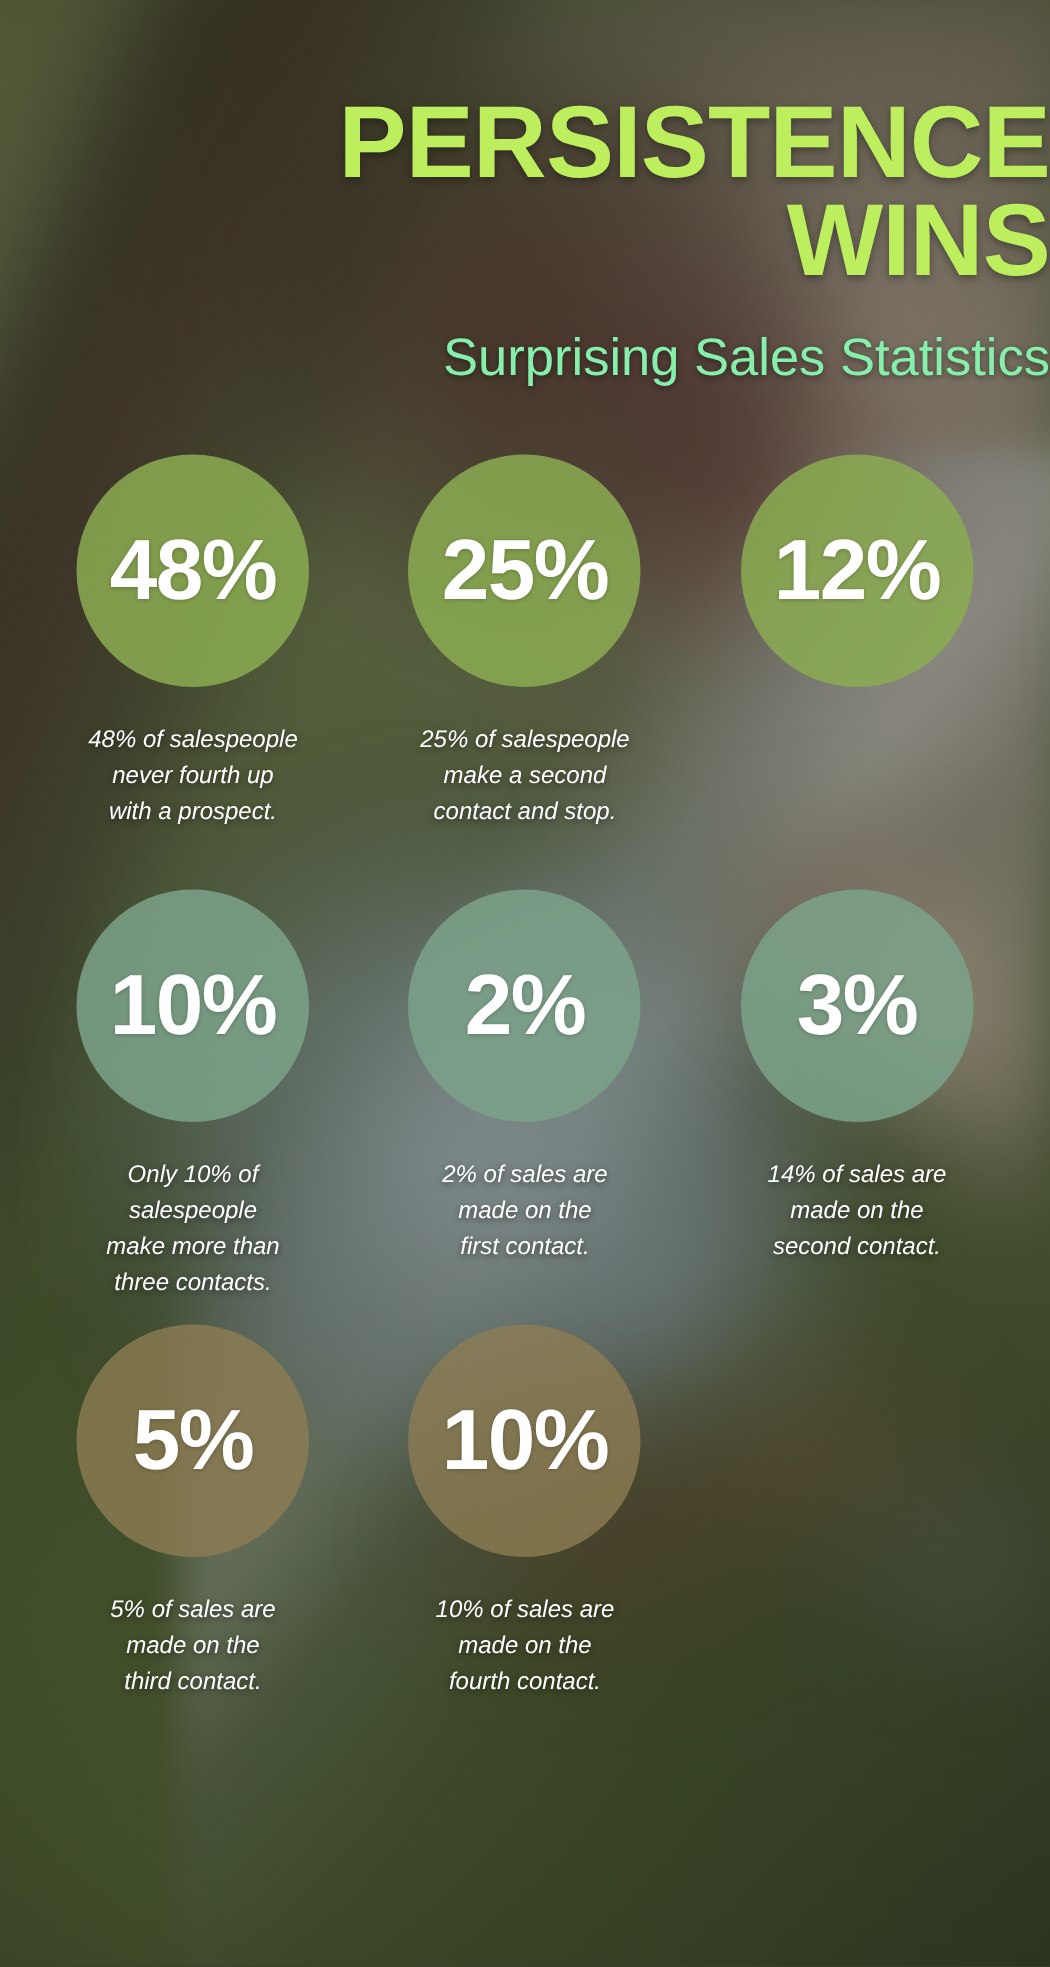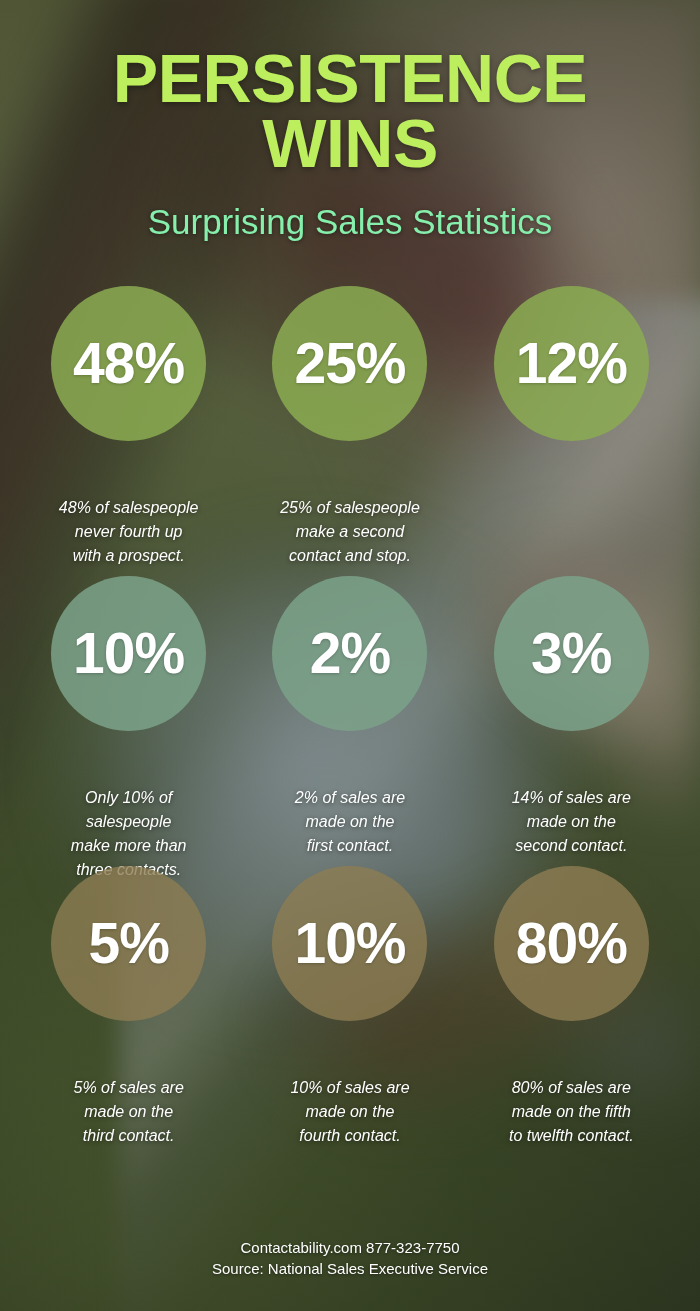--- a/index.html
+++ b/index.html
@@ -107,21 +107,21 @@
   
   .content {
     position:relative;
     z-index:5;
     width:700px;
     height:1311px;
     padding:0;
   }
 
   
-  .header { padding-top:46px; text-align:center; }
+  .header { padding-top:63px; text-align:right; }
 
   .title {
     font-family:"Liberation Sans", sans-serif;
     font-weight:bold;
     font-size:68px;
     line-height:0.95;
     letter-spacing:-0.5px;
     color:#bcee5e;
     text-transform:uppercase;
     text-shadow:0 2px 6px rgba(0,0,0,0.35);
@@ -147,21 +147,20 @@
     row-gap:0;
     column-gap:0;
     padding:0 18px;
   }
 
   .cell {
     display:flex;
     flex-direction:column;
     align-items:center;
     height:290px;
-    gap:31px;
   }
 
   .bubble {
     width:155px;
     height:155px;
     border-radius:50%;
     display:flex;
     align-items:center;
     justify-content:center;
     flex:0 0 auto;
@@ -315,32 +314,18 @@
         <div class="bubble">
           <span class="pct">10%</span>
         </div>
         <div class="caption">
           <span>10% of sales are</span><br>
           <span>made on the</span><br>
           <span>fourth contact.</span>
         </div>
       </div>
 
-      <div class="cell row-gold">
-        <div class="bubble">
-          <span class="pct">80%</span>
-        </div>
-        <div class="caption">
-          <span>80% of sales are</span><br>
-          <span>made on the fifth</span><br>
-          <span>to twelfth contact.</span>
-        </div>
-      </div>
 
     </div>
 
-    <div class="footer">
-      <span class="fline">Contactability.com 877-323-7750</span>
-      <span class="fline">Source: National Sales Executive Service</span>
-    </div>
 
   </div>
 </div>
 
 </body></html>

